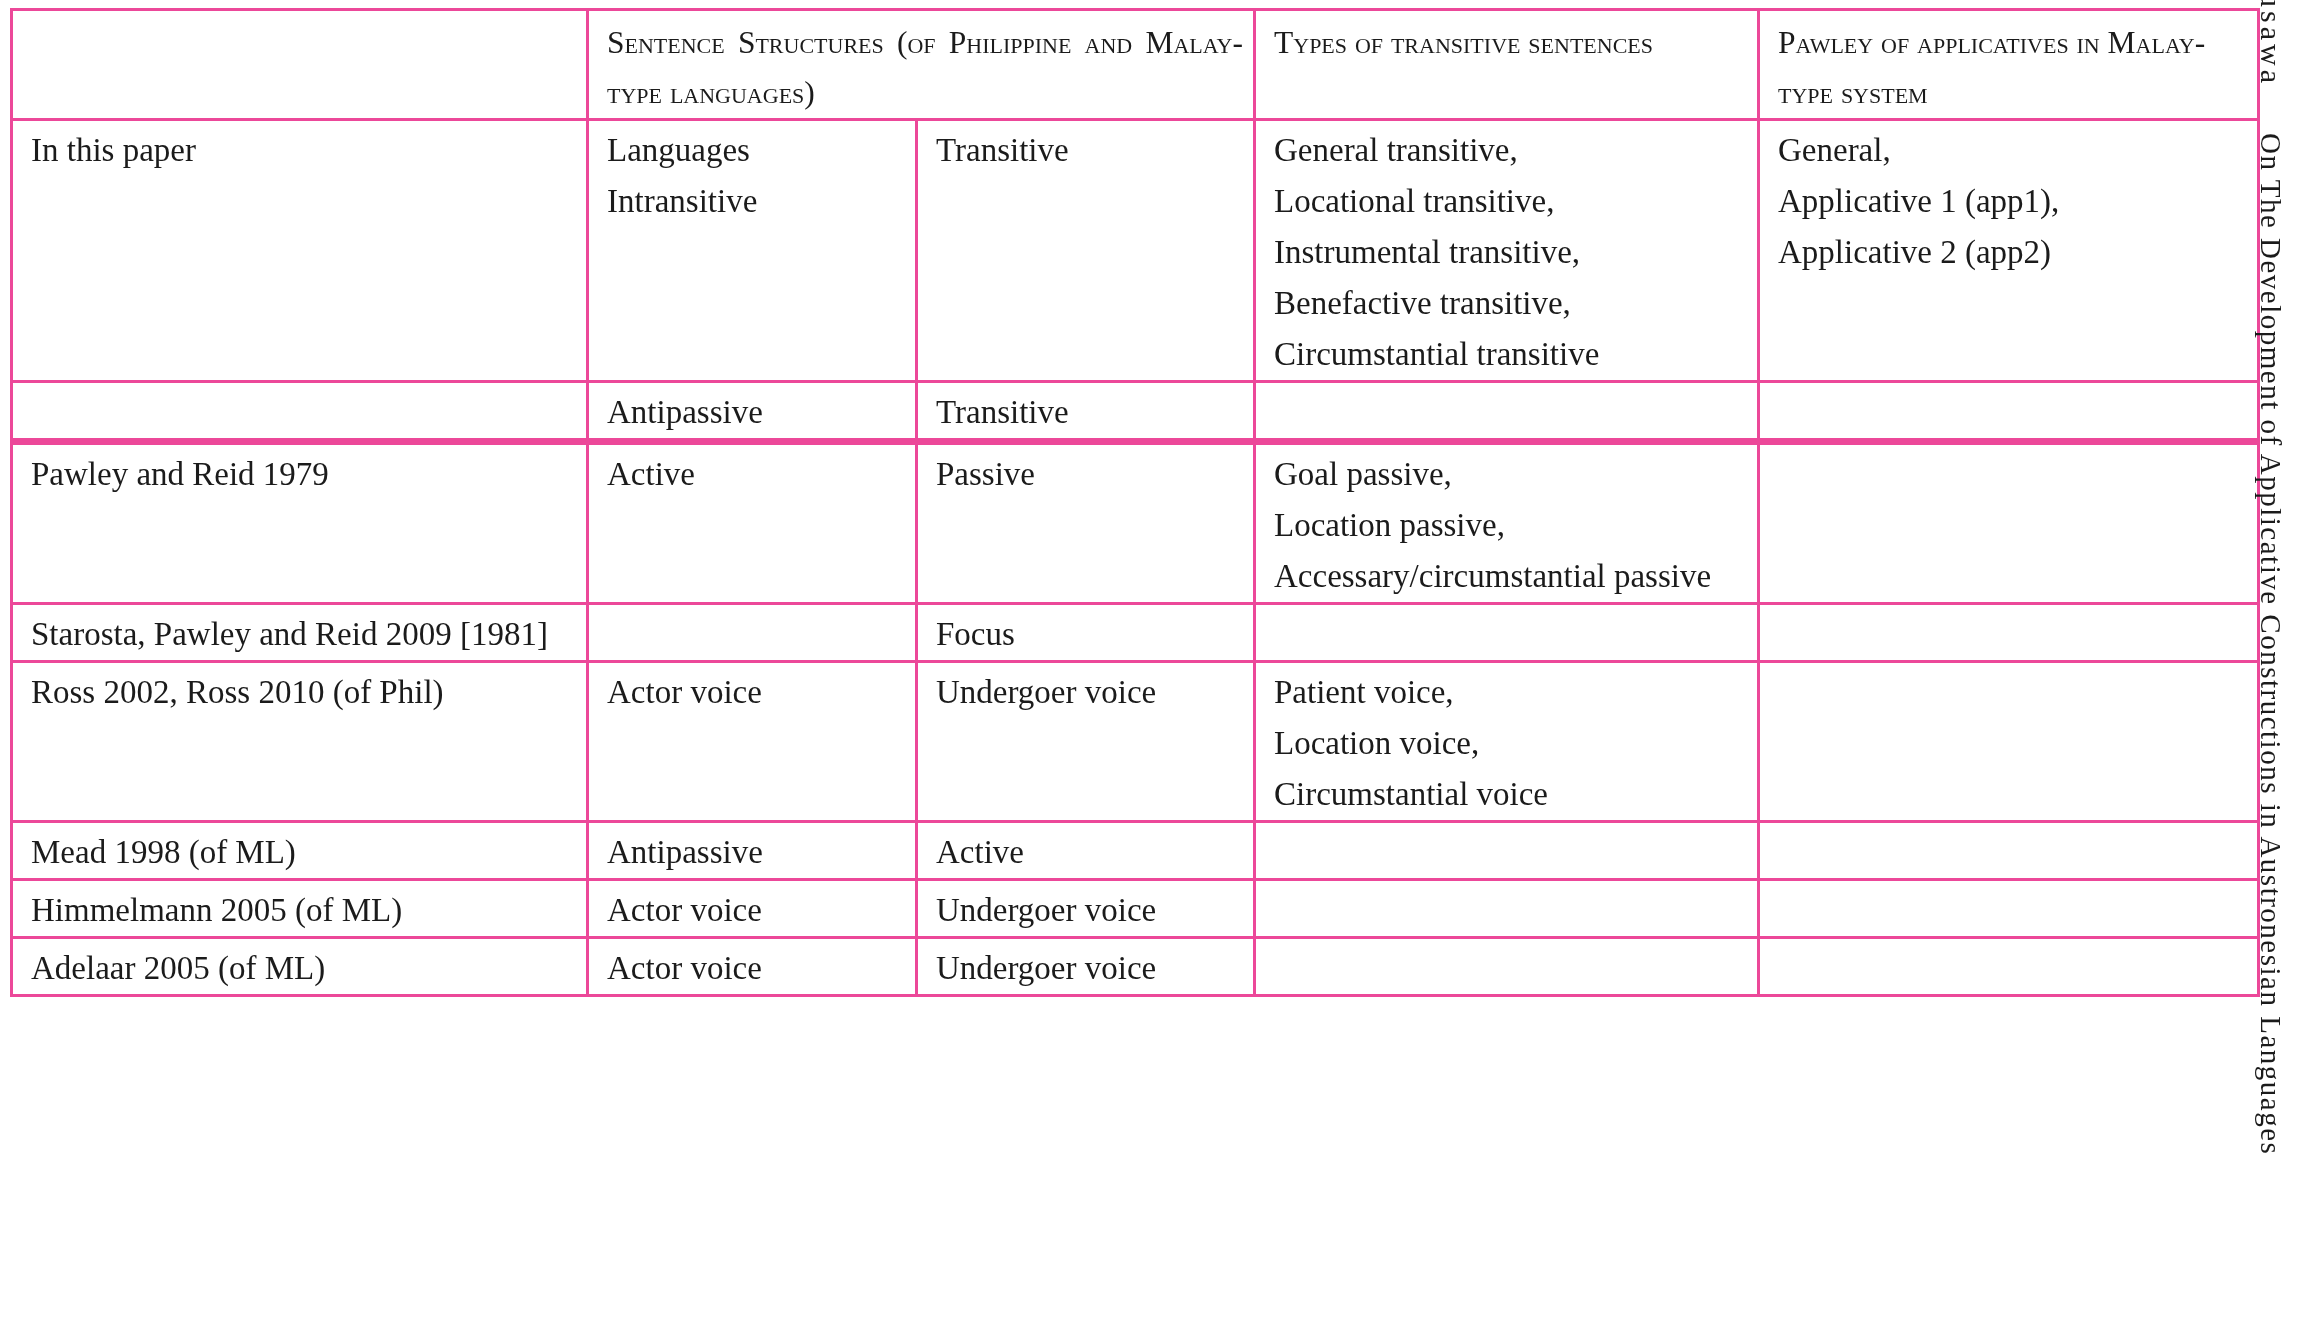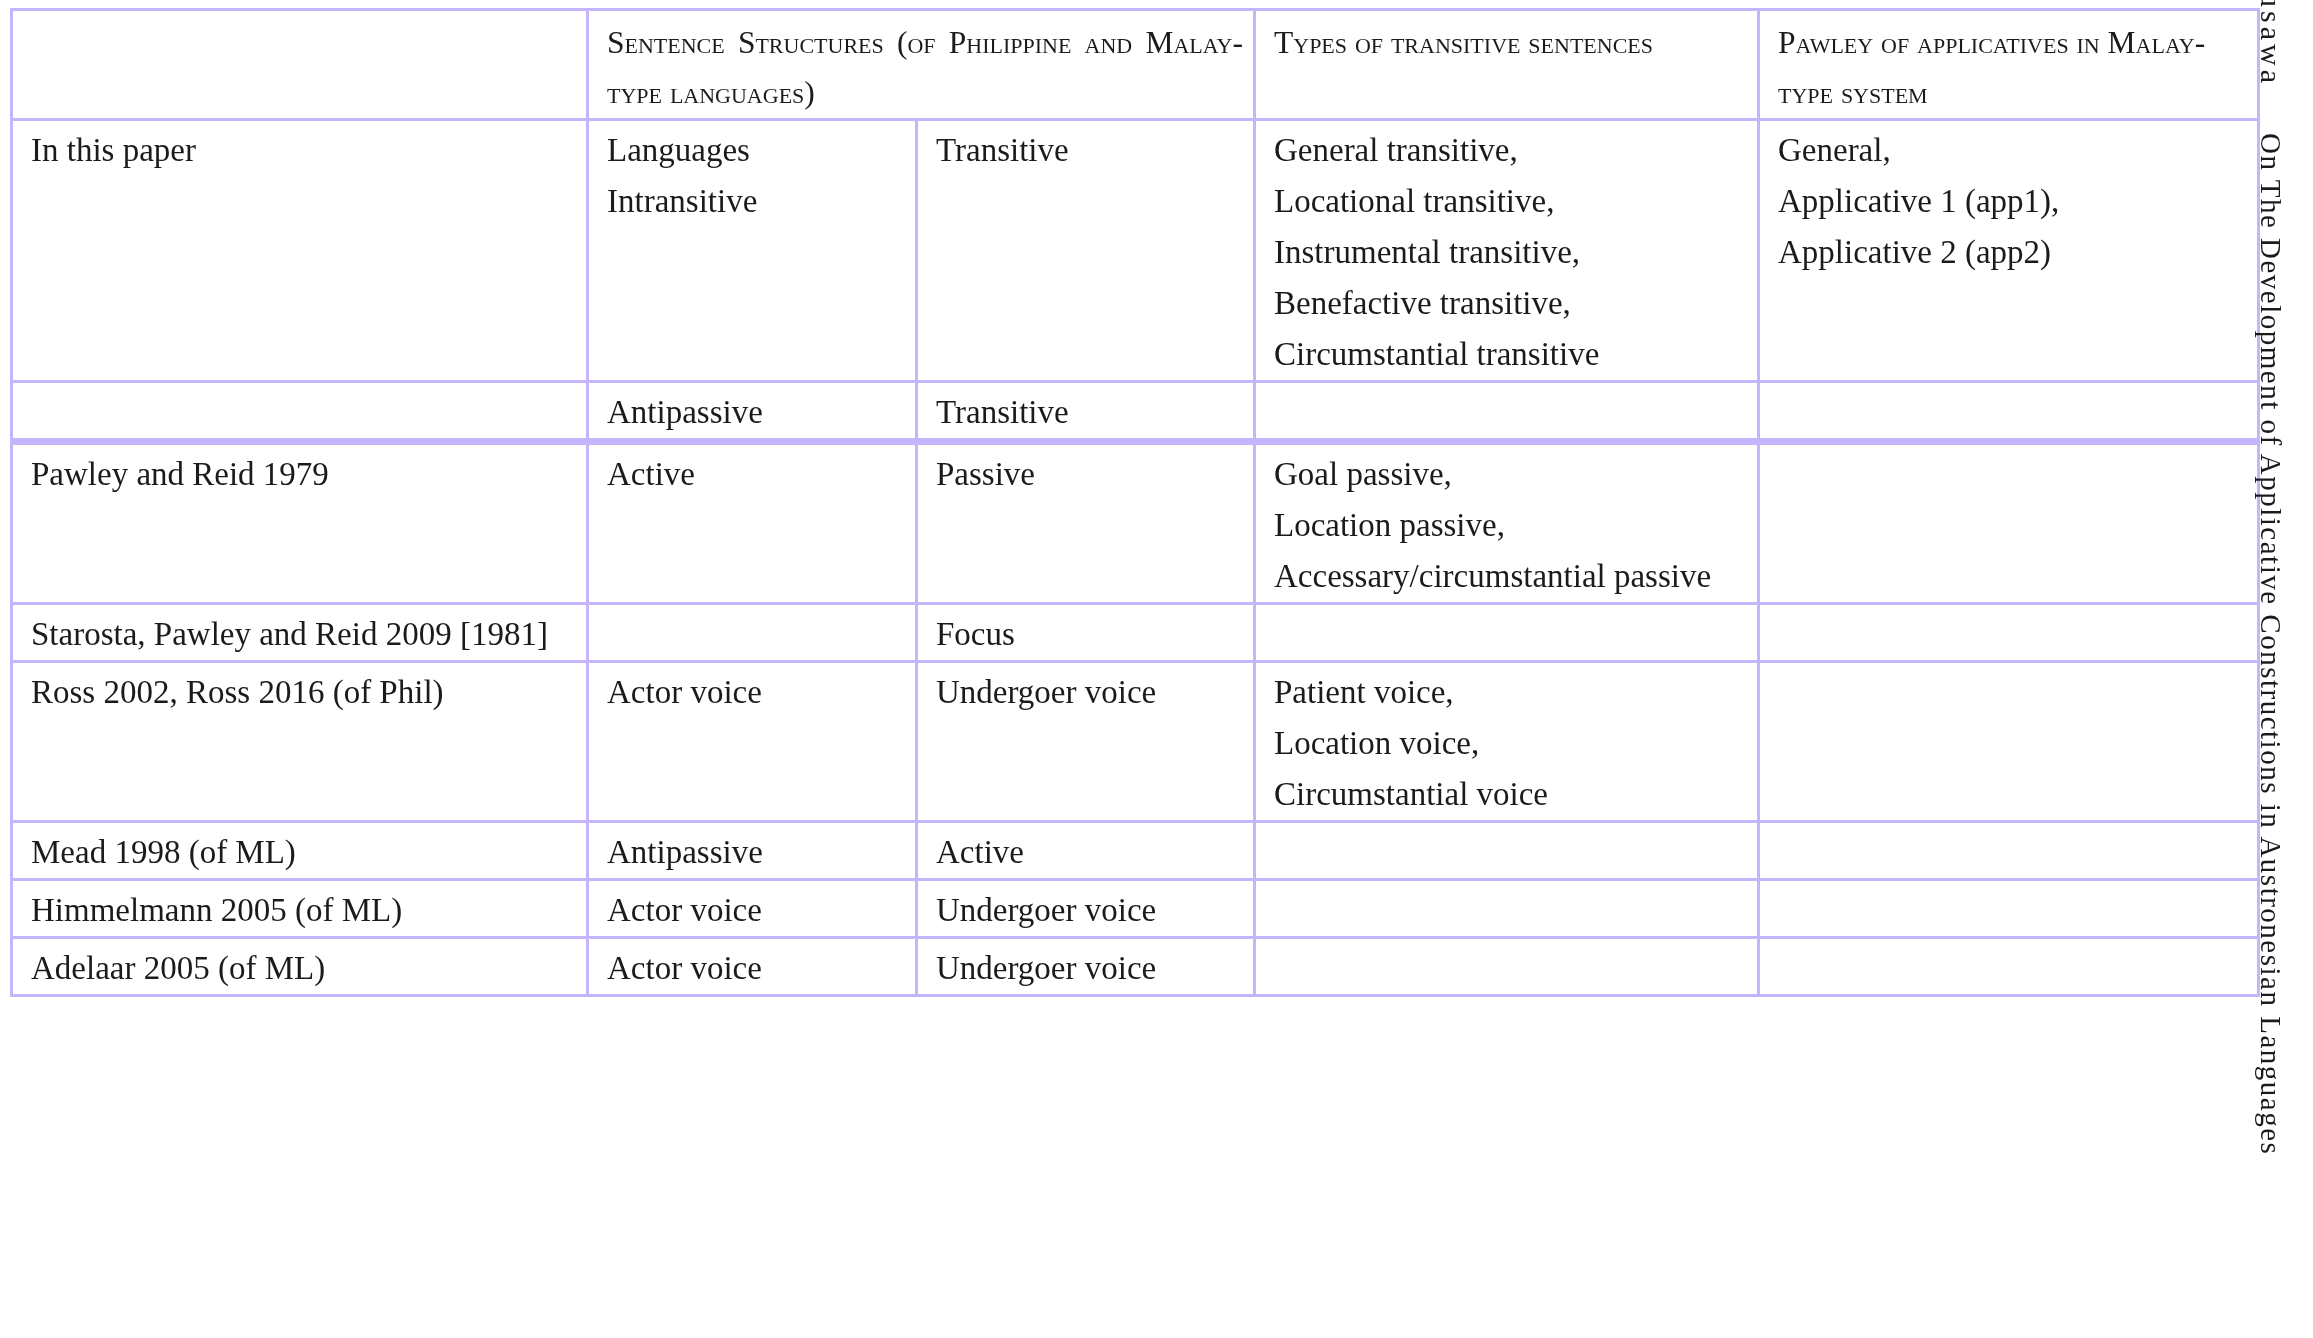--- a/index.html
+++ b/index.html
@@ -18,21 +18,21 @@
   }
   table.grid {
     position: absolute;
     left: 10px;
     top: 8px;
     width: 2247px;
     border-collapse: collapse;
     table-layout: fixed;
   }
   table.grid td {
-    border: 3px solid #c4b5fd;
+    border: 3px solid #ec4899;
     vertical-align: top;
     padding: 4px 10px 0 18px;
     font-size: 33px;
     line-height: 51px;
     white-space: pre-line;
     overflow: hidden;
     color: #1b1b1b;
     font-family: Liberation Serif, serif;
   }
   tr.hdr td {
@@ -123,21 +123,21 @@
 
     <tr style="height:53px">
       <td>Starosta, Pawley and Reid 2009 [1981]</td>
       <td></td>
       <td>Focus</td>
       <td></td>
       <td></td>
     </tr>
 
     <tr style="height:153px">
-      <td>Ross 2002, Ross 2016 (of Phil)</td>
+      <td>Ross 2002, Ross 2010 (of Phil)</td>
       <td>Actor voice</td>
       <td>Undergoer voice</td>
       <td>Patient voice,
 Location voice,
 Circumstantial voice</td>
       <td></td>
     </tr>
 
 
     <tr style="height:54px">

